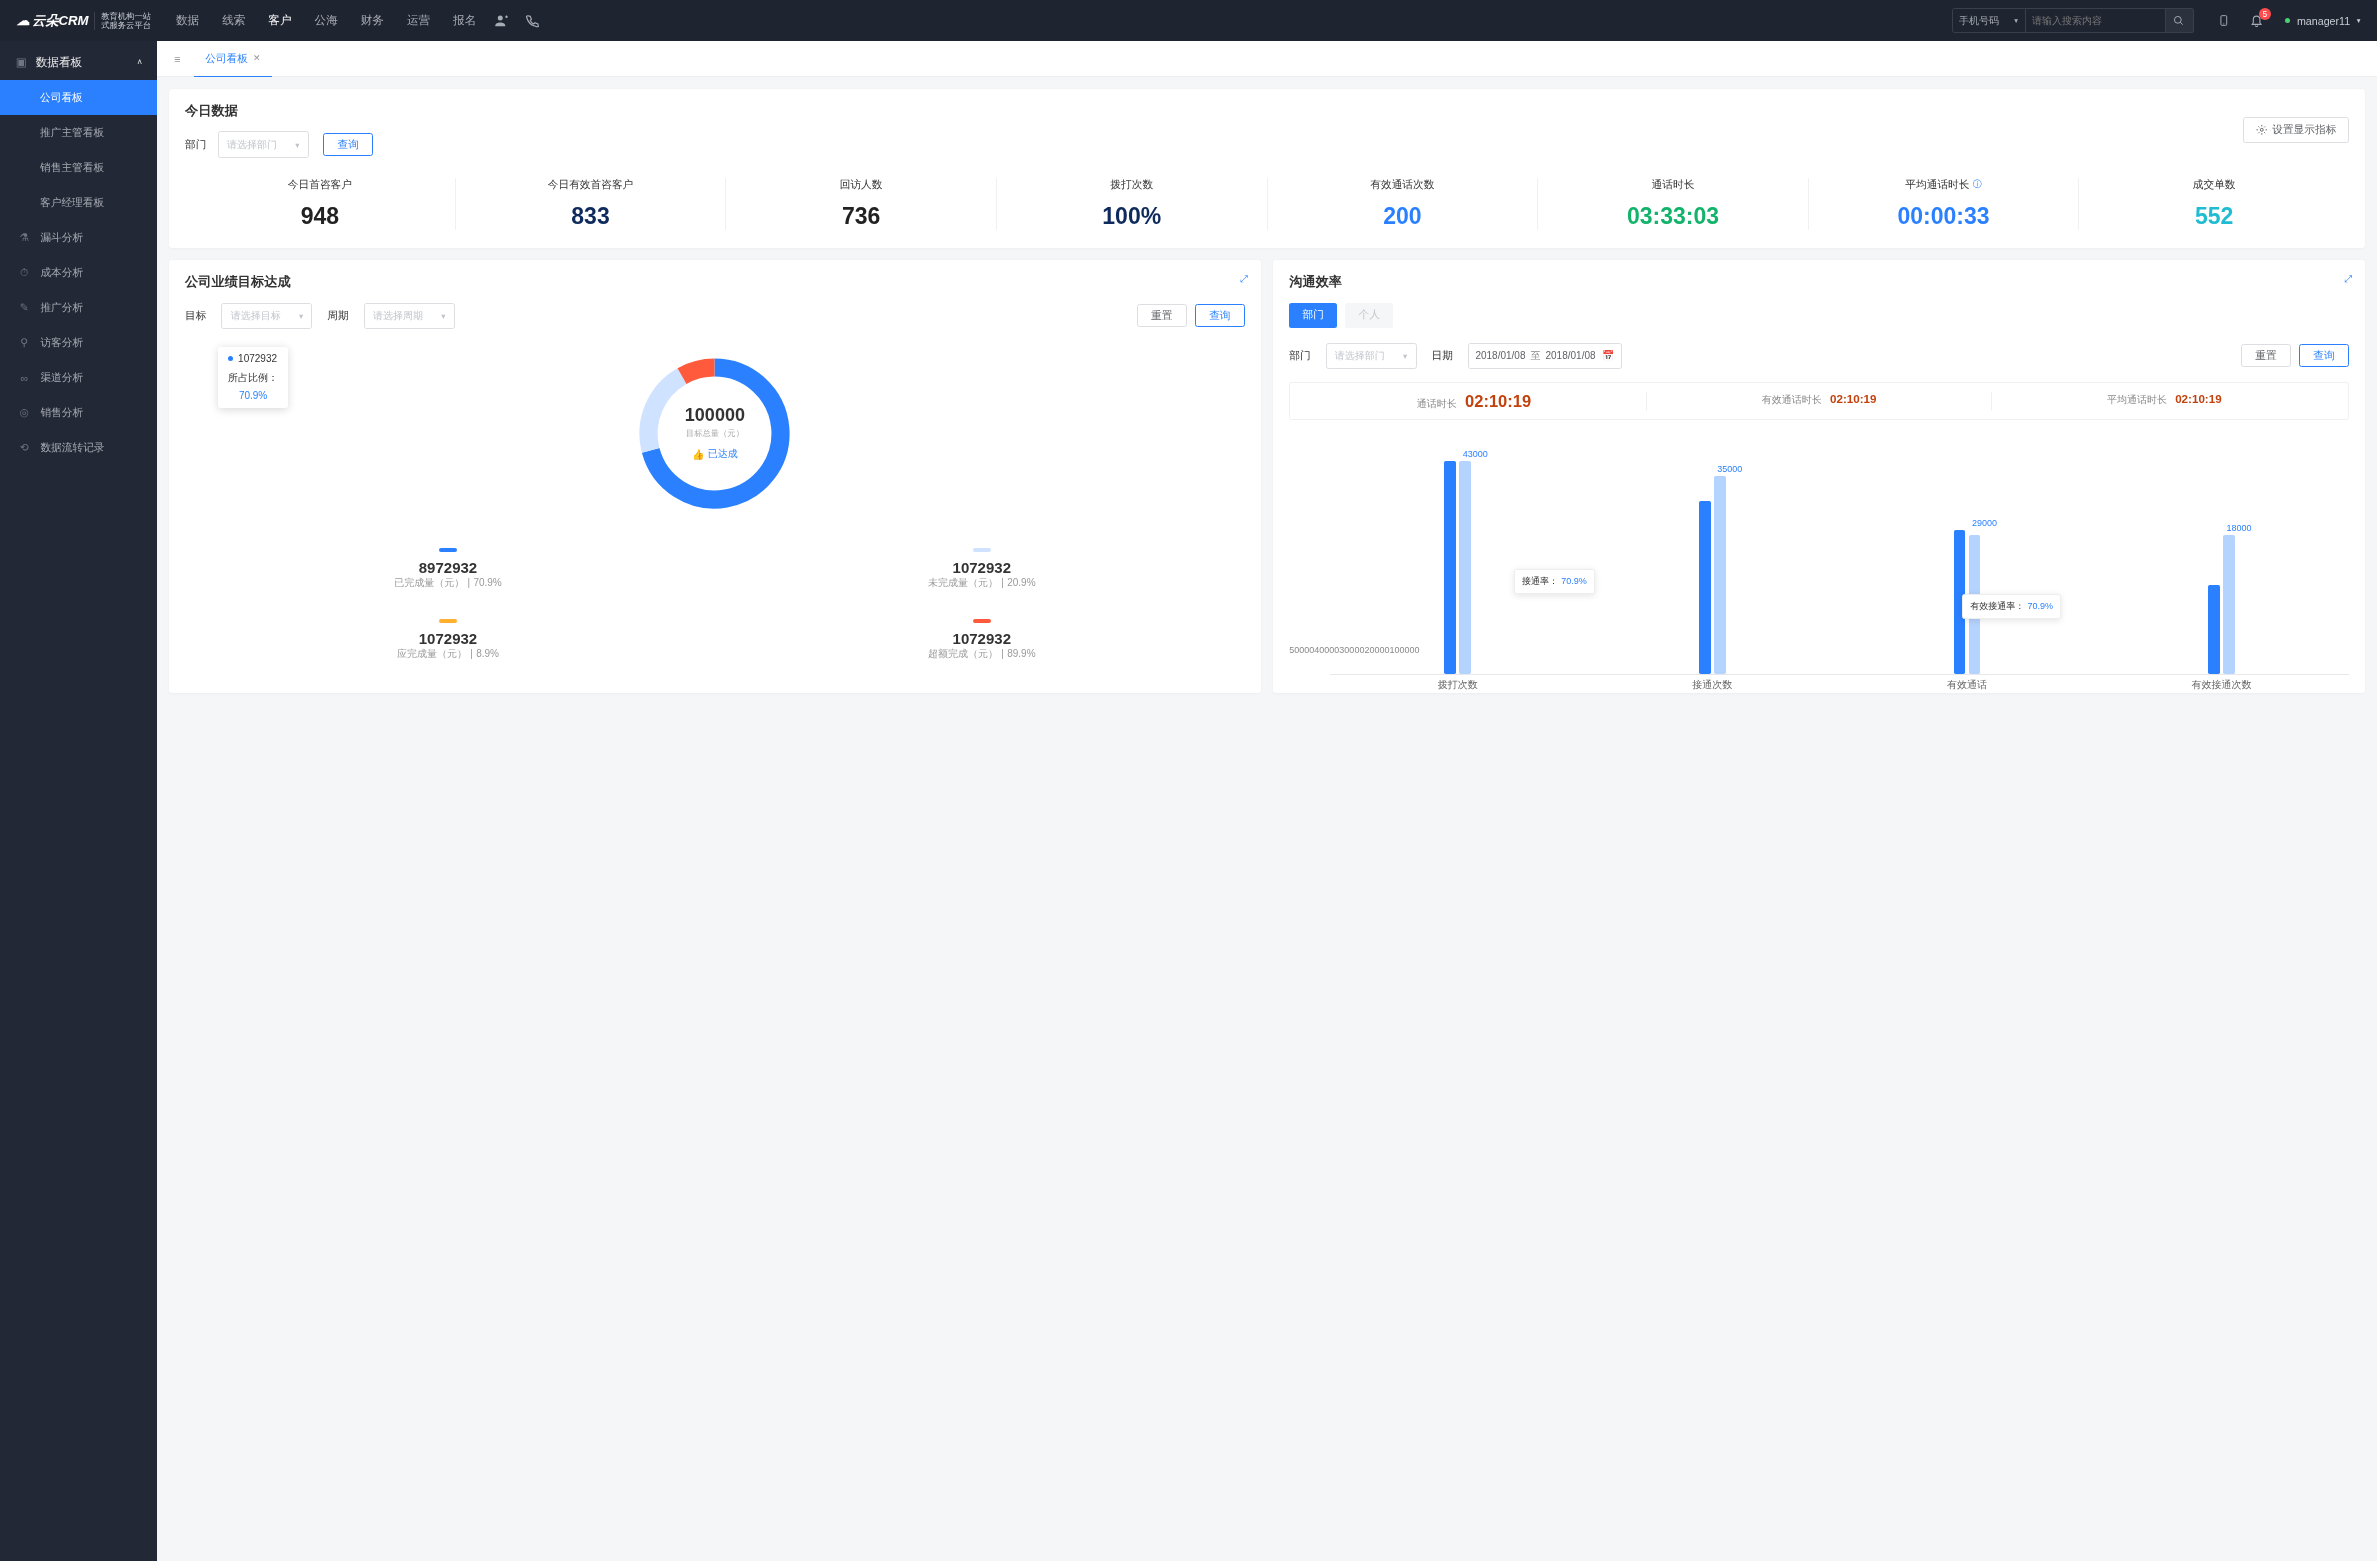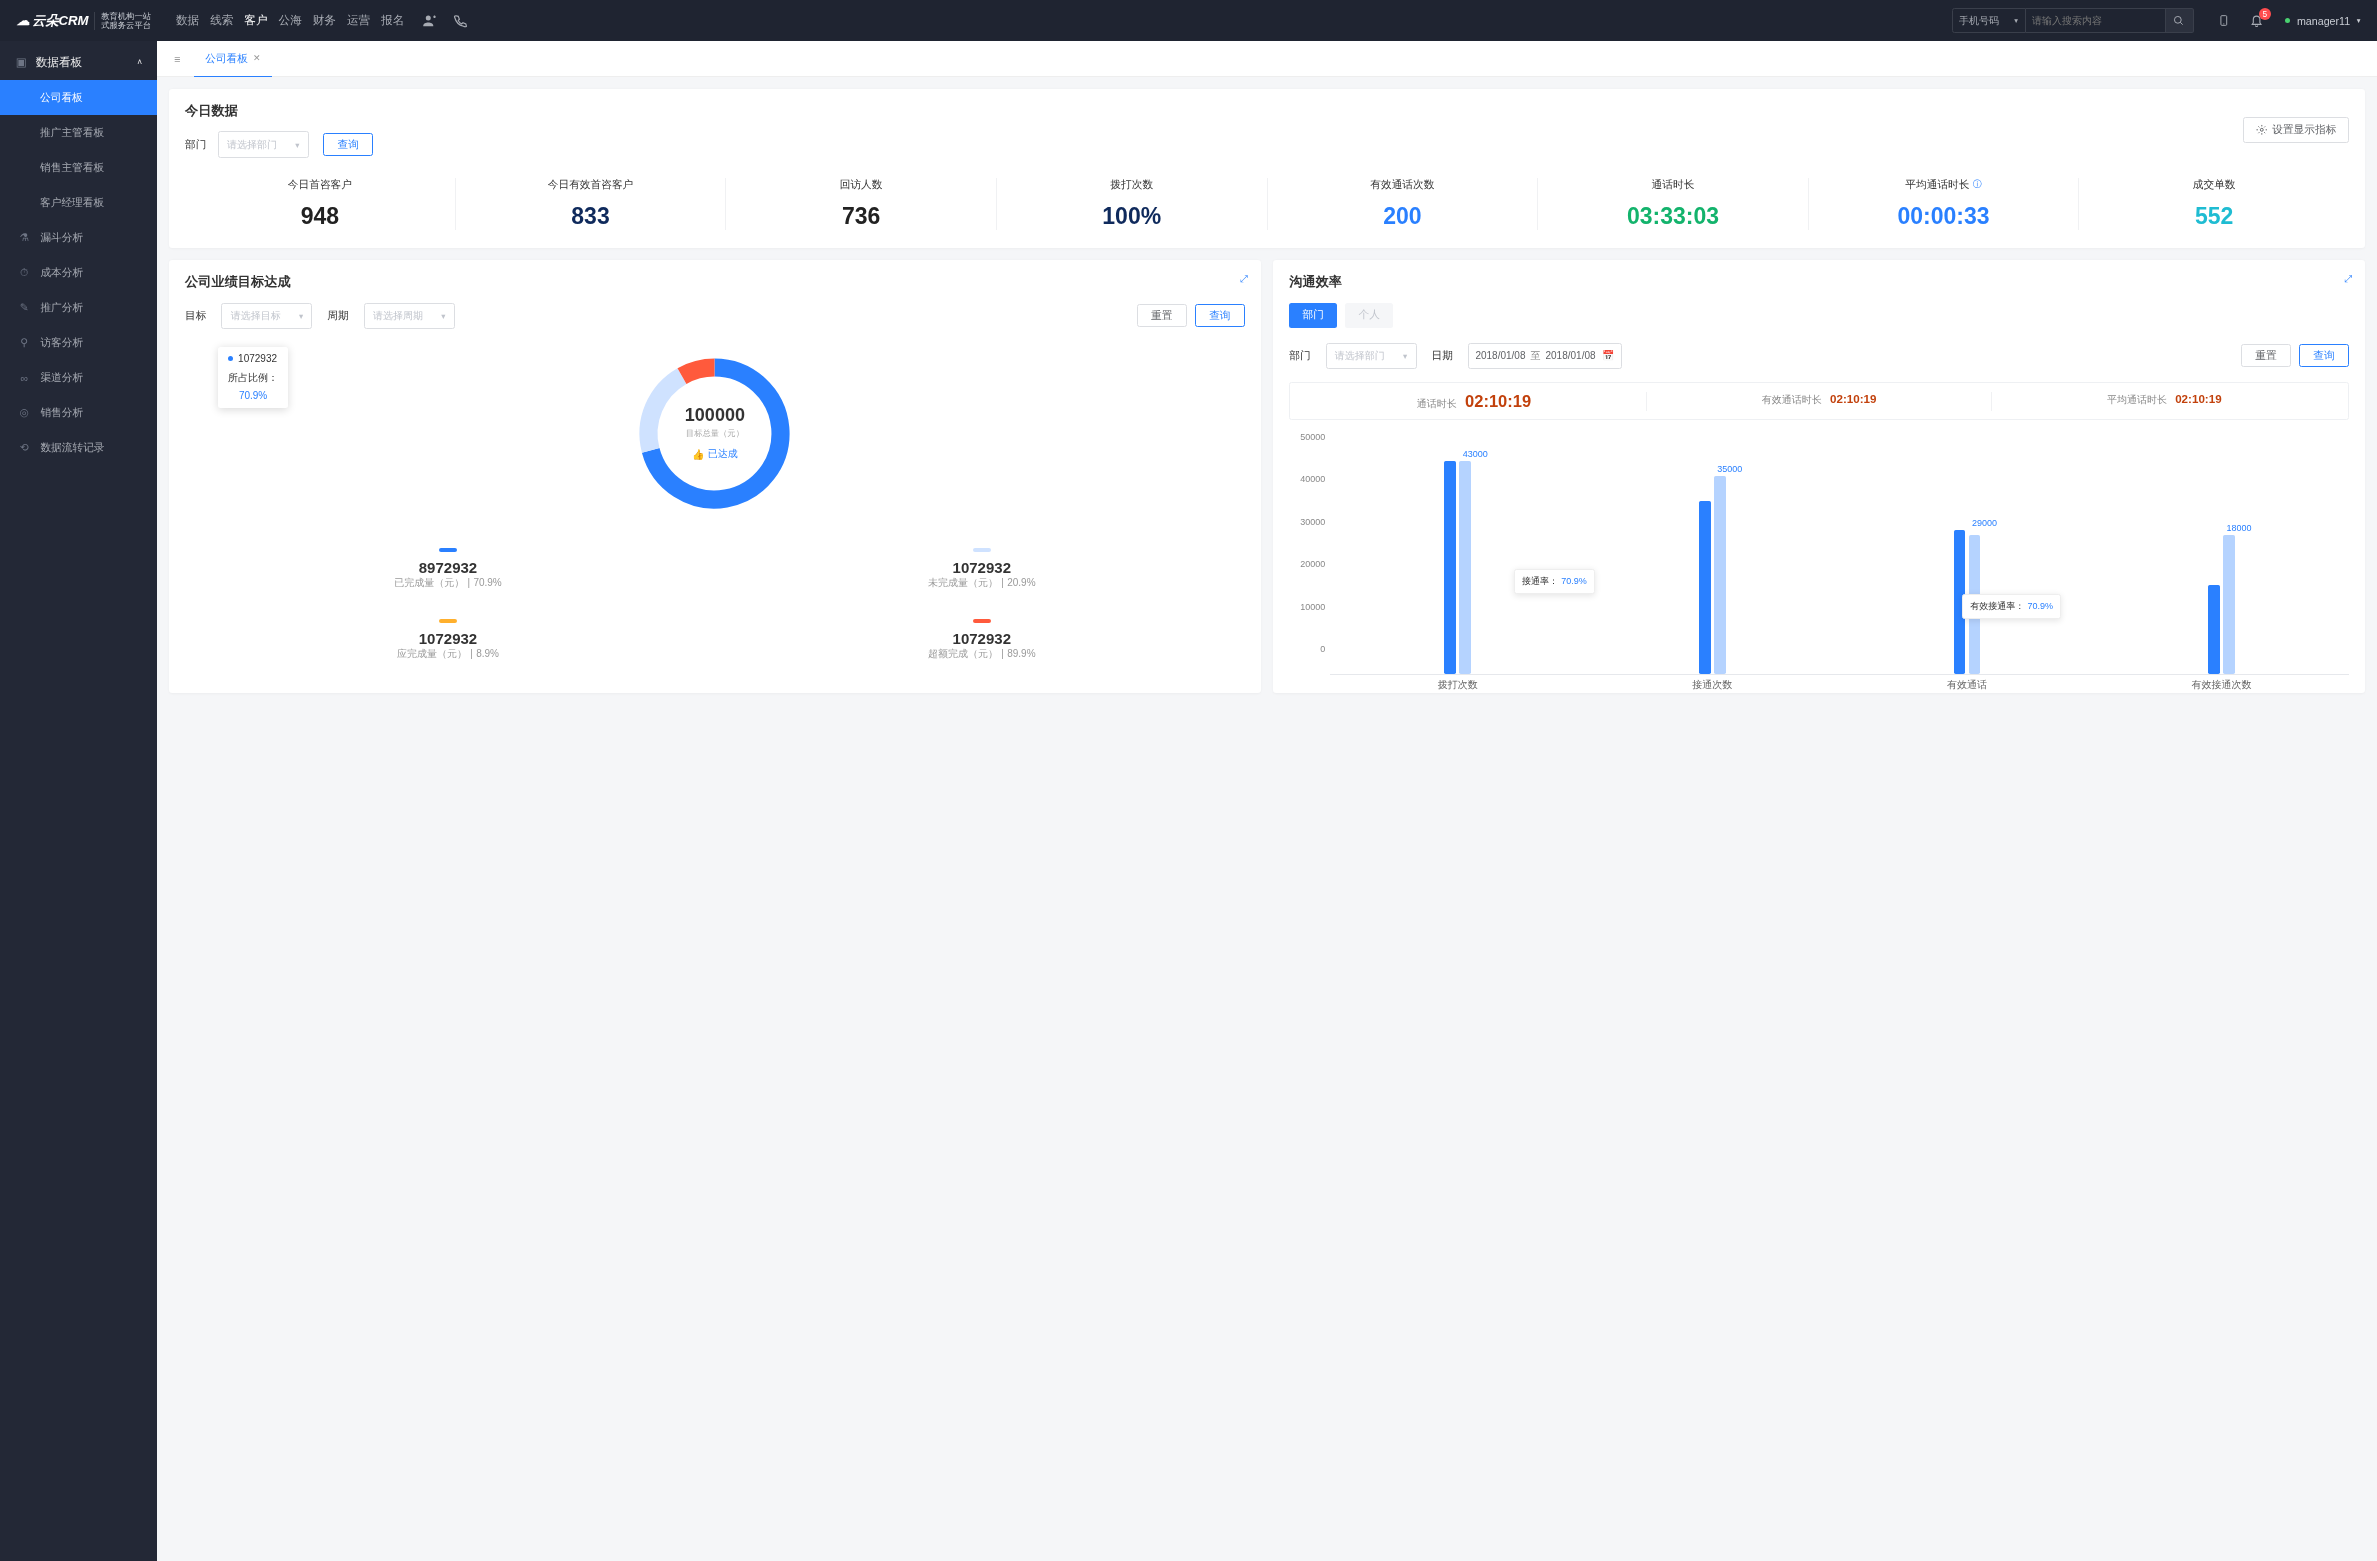--- a/index.html
+++ b/index.html
@@ -3,21 +3,21 @@
 <meta charset="utf-8">
 <style>
 * { margin: 0; padding: 0; box-sizing: border-box; }
 body { font-family: "PingFang SC", "Microsoft YaHei", Arial, sans-serif; background: #f5f6f8; color: #333; font-size: 10.7px; }
 
 
 .header { height: 41px; background: #1f2431; display: flex; align-items: center; padding: 0 16.5px; color: #c9cdd4; }
 .brand { display: flex; align-items: center; gap: 5px; margin-right: 25px; }
 .brand-logo { font-weight: bold; font-size: 13.2px; color: #fff; font-style: italic; display:flex; align-items:center; gap:2.5px;}
 .brand-sub { border-left: 0.8px solid #3a3f4b; padding-left: 6.6px; font-size: 8.3px; line-height: 9px; }
-.nav { display: flex; gap: 11px; align-items: center; }
+.nav { display: flex; gap: 23px; align-items: center; }
 .nav-item { font-size: 11.6px; color: #a7abb3; cursor: pointer; }
 .nav-item.active { color: #fff; font-weight: 500; }
 .header-icons { display: flex; gap: 15px; margin-left: 18px; }
 .hicon { width: 15px; height: 15px; display:flex; align-items:center; justify-content:center; color:#a7abb3; cursor:pointer; }
 .header-spacer { flex: 1; }
 .search-box { display: flex; align-items: center; height: 25px; padding-left: 29px; }
 .search-select { width: 74px; height: 25px; background: transparent; border: 0.8px solid #3a3f4b; border-radius: 2.5px 0 0 2.5px; color: #a7abb3; font-size: 10px; display:flex; align-items:center; justify-content:space-between; padding:0 6.6px; cursor:pointer;}
 .search-input { width: 140px; height: 25px; background: transparent; border: 0.8px solid #3a3f4b; border-left:none; color: #eee; font-size: 10px; padding: 0 6.6px; outline: none; }
 .search-btn { width: 28px; height: 25px; background: #2c313e; border: 0.8px solid #3a3f4b; border-left:none; border-radius: 0 2.5px 2.5px 0; display:flex; align-items:center; justify-content:center; color:#a7abb3; cursor:pointer;}
 .right-icons { display:flex; align-items:center; gap: 18px; margin-left: 23px; }
@@ -93,21 +93,21 @@
 .date-sep { margin:0 5px; color:#888;}
 
 .metrics-bar { border:0.8px solid #eef0f3; border-radius:2.5px; margin-top:13.2px; display:flex; padding:8.3px 11.6px;}
 .metric { flex:1; display:flex; align-items:baseline; gap:8.3px; justify-content:center; border-right:0.8px solid #f0f1f3;}
 .metric:last-child { border-right:none;}
 .metric .ml { font-size:10px; color:#888;}
 .metric .mv { font-size:16.5px; font-weight:700; color:#c2410c;}
 .metric .mv.small { font-size:11.6px; font-weight:600;}
 
 .bar-chart { position:relative; height:248px; display:flex; margin-top:6.6px;}
-.y-axis { width:41px; display:flex; flex-direction:column; justify-content:space-between; padding:5px 5px 20px 0; align-items:flex-end; font-size:9px; color:#888;}
+.y-axis { width:41px; display:flex; flex-direction:row; justify-content:space-between; padding:5px 5px 20px 0; align-items:flex-end; font-size:9px; color:#888;}
 .plot { flex:1; position:relative; border-bottom:0.8px solid #e6e8ec;}
 .bars { position:absolute; bottom:0; display:flex; width:100%; height:100%;}
 .bgroup { flex:1; display:flex; justify-content:center; gap:3.3px; align-items:flex-end; position:relative;}
 .bar { width:11.6px; background:#2a80ff; border-radius:1.7px;}
 .bar.light { opacity:.35;}
 .val-label { position:absolute; font-size:9px; color:#2a80ff;}
 .tipbox { position:absolute; background:#fff; border:0.8px solid #eee; border-radius:2.5px; box-shadow:0 1.7px 6.6px rgba(0,0,0,.1); padding:5px 7.4px; font-size:9px; white-space:nowrap;}
 .tipbox .tv { color:#2a80ff; margin-left:3.3px;}
 .x-axis { position:absolute; bottom:-18px; width:100%; display:flex;}
 .xcell { flex:1; text-align:center; font-size:10px; color:#666;}

